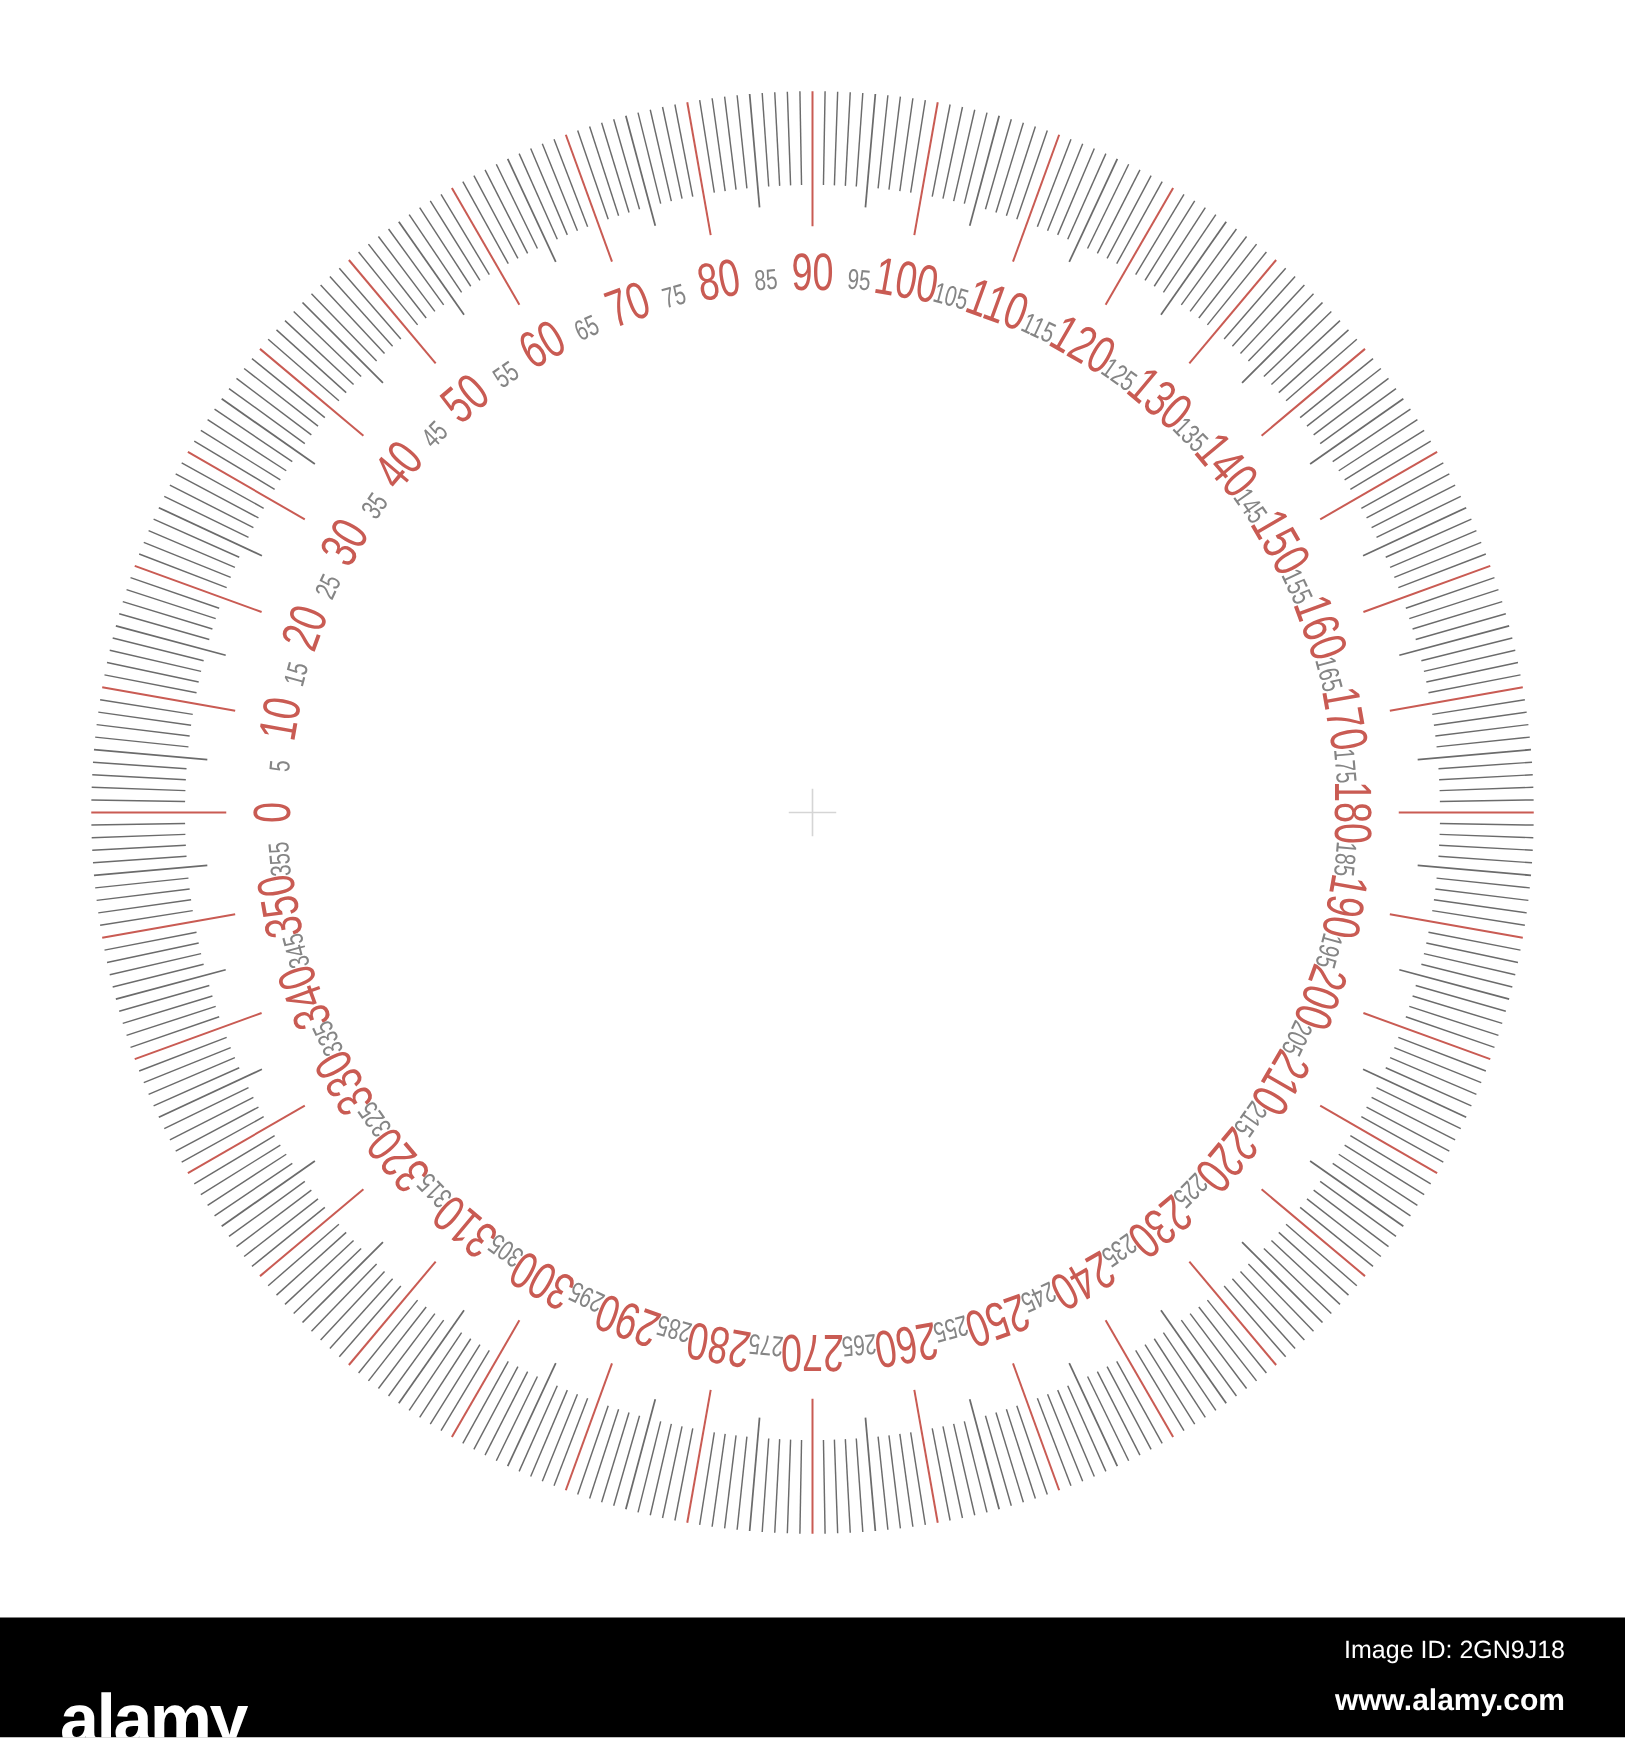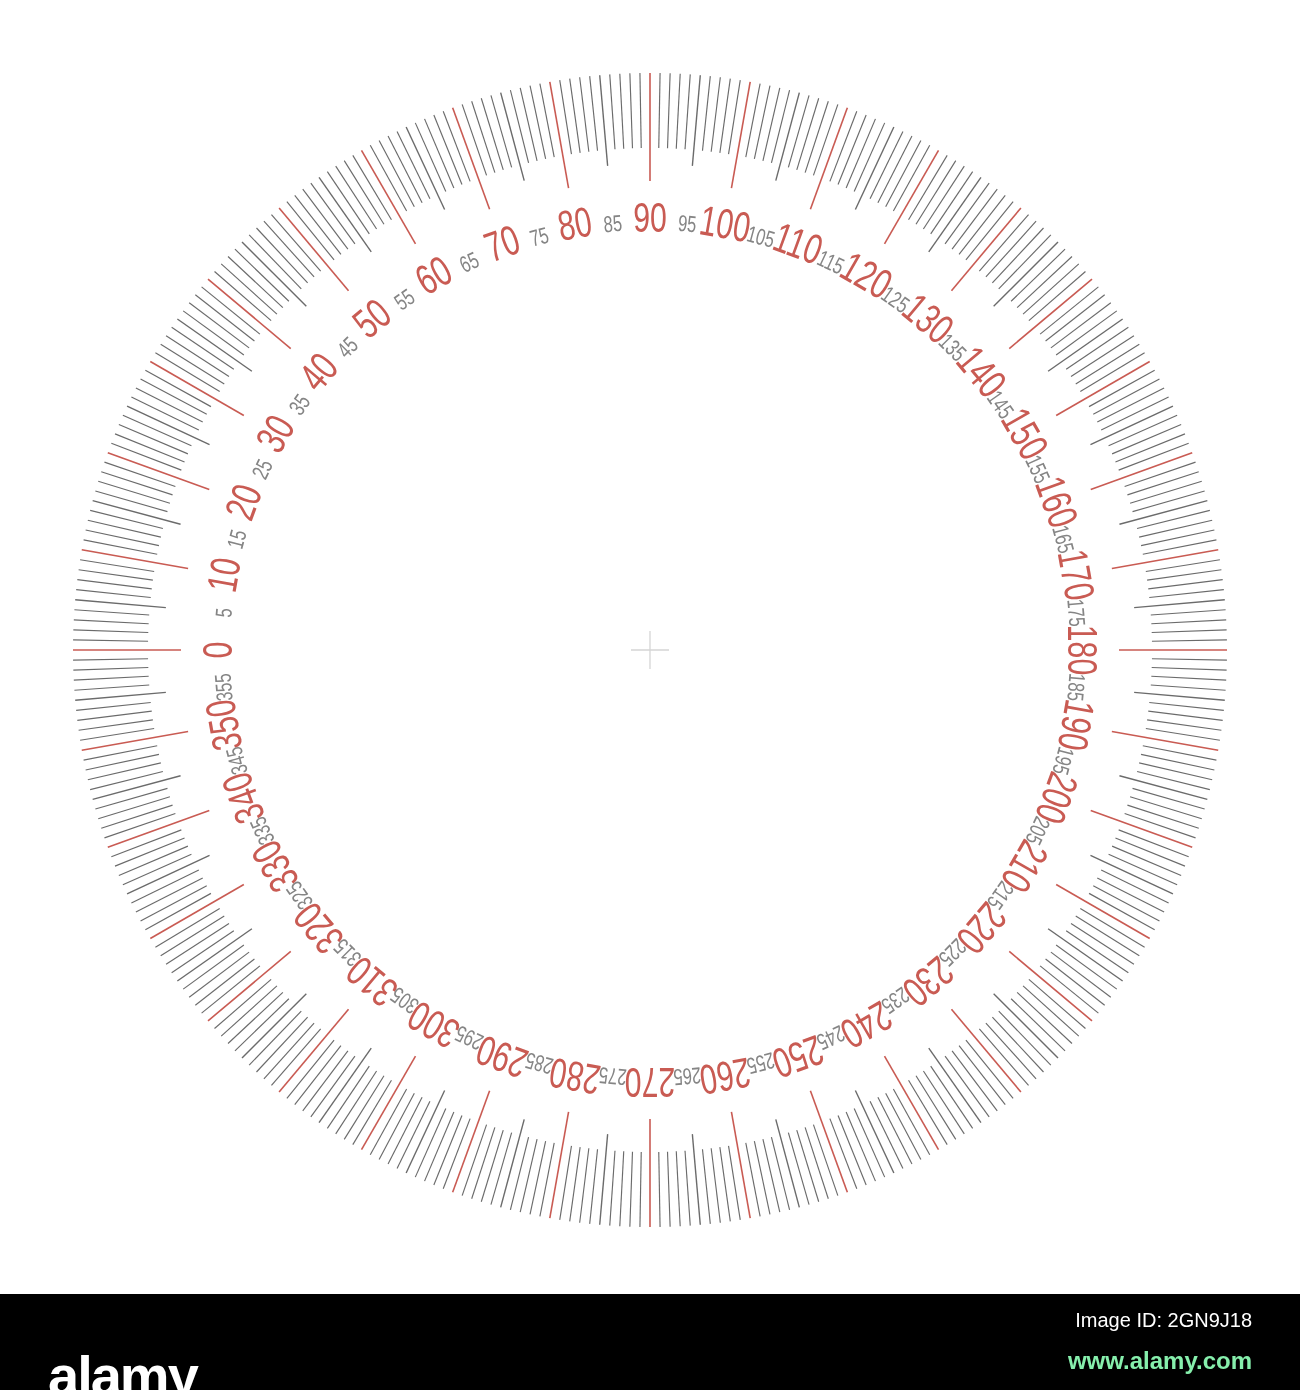--- a/index.html
+++ b/index.html
@@ -504,17 +504,17 @@
     <g id="center-cross">
         <line x1="631" y1="650" x2="669" y2="650" stroke="#d5d5d5" stroke-width="1.3"></line>
         <line x1="650" y1="631" x2="650" y2="669" stroke="#d5d5d5" stroke-width="1.3"></line>
       </g>
   </svg>
 
   <div class="wm-bar" style="background: rgb(0, 0, 0);">
     <div class="wm-logo" style="color: rgb(255, 255, 255); margin-top: 37px;">alamy</div>
     <div class="wm-right" style="color: rgb(255, 255, 255);">
       <div class="wm-id" style="color: rgb(255, 255, 255);">Image ID: 2GN9J18</div>
-      <div class="wm-url" style="color: #86efac; text-align: right;">www.alamy.com</div>
+      <div class="wm-url" style="color: #ffffff; text-align: right;">www.alamy.com</div>
     </div>
   </div>
 
 </div>
 
 </body></html>

